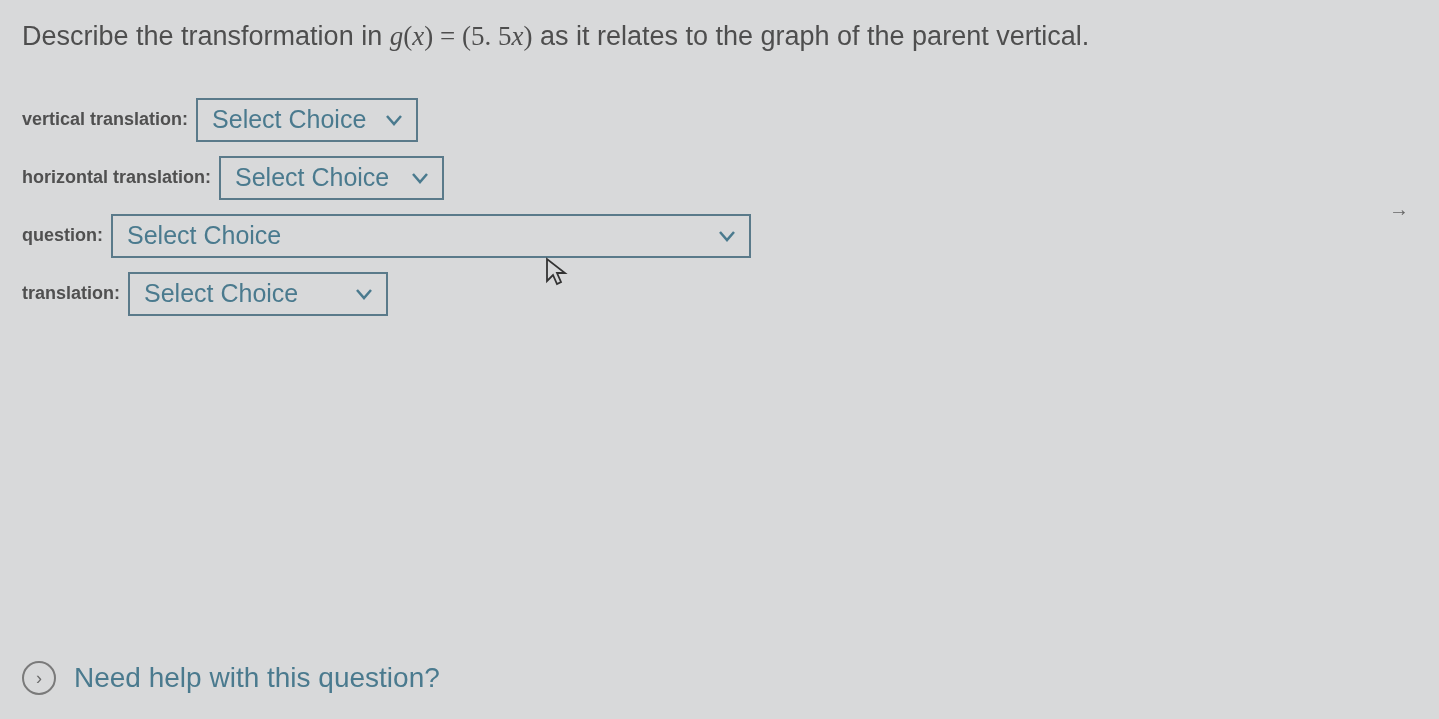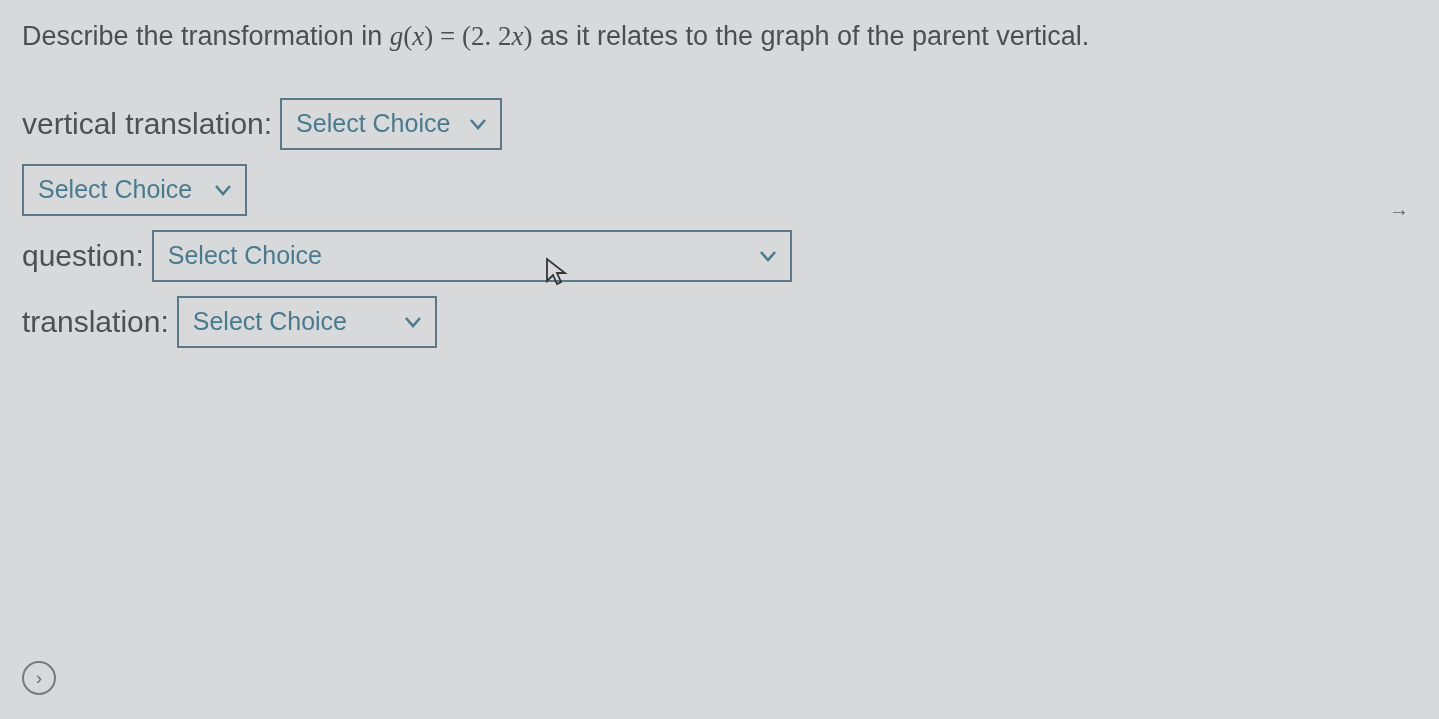--- a/index.html
+++ b/index.html
@@ -18,32 +18,33 @@
     margin-bottom: 42px;
   }
   .math-i { font-family: 'Times New Roman', serif; font-style: italic; }
   .math-r { font-family: 'Times New Roman', serif; }
   .row {
     display: flex;
     align-items: center;
     margin-bottom: 14px;
   }
   .field-label {
-    font-size: 30px;
+    font-size: 18px;
     color: #505050;
     margin-right: 8px;
+    font-weight: bold;
   }
   .select-box {
     border: 2px solid #5a7a8a;
     background: transparent;
     display: flex;
     align-items: center;
     justify-content: space-between;
     padding: 8px 14px;
-    height: 52px;
+    height: 44px;
     cursor: pointer;
   }
   .select-text {
     font-size: 25px;
     color: #4a7a8e;
   }
   .chevron {
     margin-left: 18px;
     display: inline-flex;
     align-items: center;
@@ -87,36 +88,37 @@
     right: 30px;
     top: 198px;
     color: #666;
     font-size: 20px;
   }
 </style>
 </head>
 <body>
 
 <div class="question-line">
-  <span>Describe the transformation in </span><span class="math-i">g</span><span class="math-r">(</span><span class="math-i">x</span><span class="math-r">)</span><span class="math-r"> = </span><span class="math-r">(</span><span class="math-r">2. 2</span><span class="math-i">x</span><span class="math-r">)</span><span> as it relates to the graph of the parent vertical.</span>
+  <span>Describe the transformation in </span><span class="math-i">g</span><span class="math-r">(</span><span class="math-i">x</span><span class="math-r">)</span><span class="math-r"> = </span><span class="math-r">(</span><span class="math-r">5. 5</span><span class="math-i">x</span><span class="math-r">)</span><span> as it relates to the graph of the parent vertical.</span>
 </div>
 
 <div class="row">
   <span class="field-label">vertical translation:</span>
   <div class="select-box w-vertical">
     <span class="select-text">Select Choice</span>
     <span class="chevron">
       <svg viewBox="0 0 16 12">
           <path d="M1 2 L8 10 L15 2" fill="none" stroke="#4a7a8e" stroke-width="2.5"></path>
         </svg>
     </span>
   </div>
 </div>
 
 <div class="row">
+  <span class="field-label">horizontal translation:</span>
   <div class="select-box w-horizontal">
     <span class="select-text">Select Choice</span>
     <span class="chevron">
       <svg viewBox="0 0 16 12">
           <path d="M1 2 L8 10 L15 2" fill="none" stroke="#4a7a8e" stroke-width="2.5"></path>
         </svg>
     </span>
   </div>
 </div>
 
@@ -149,13 +151,14 @@
 <div class="cursor-overlay">
   <svg width="26" height="30" viewBox="0 0 26 30">
     <path d="M2 2 L2 24 L8 18 L12 27 L16 25 L12 16 L20 16 Z" fill="none" stroke="#333" stroke-width="1.8"></path>
   </svg>
 </div>
 
 <div class="help-row">
   <div class="help-circle">
     <span>›</span>
   </div>
+  <span class="help-text">Need help with this question?</span>
 </div>
 
 </body></html>

